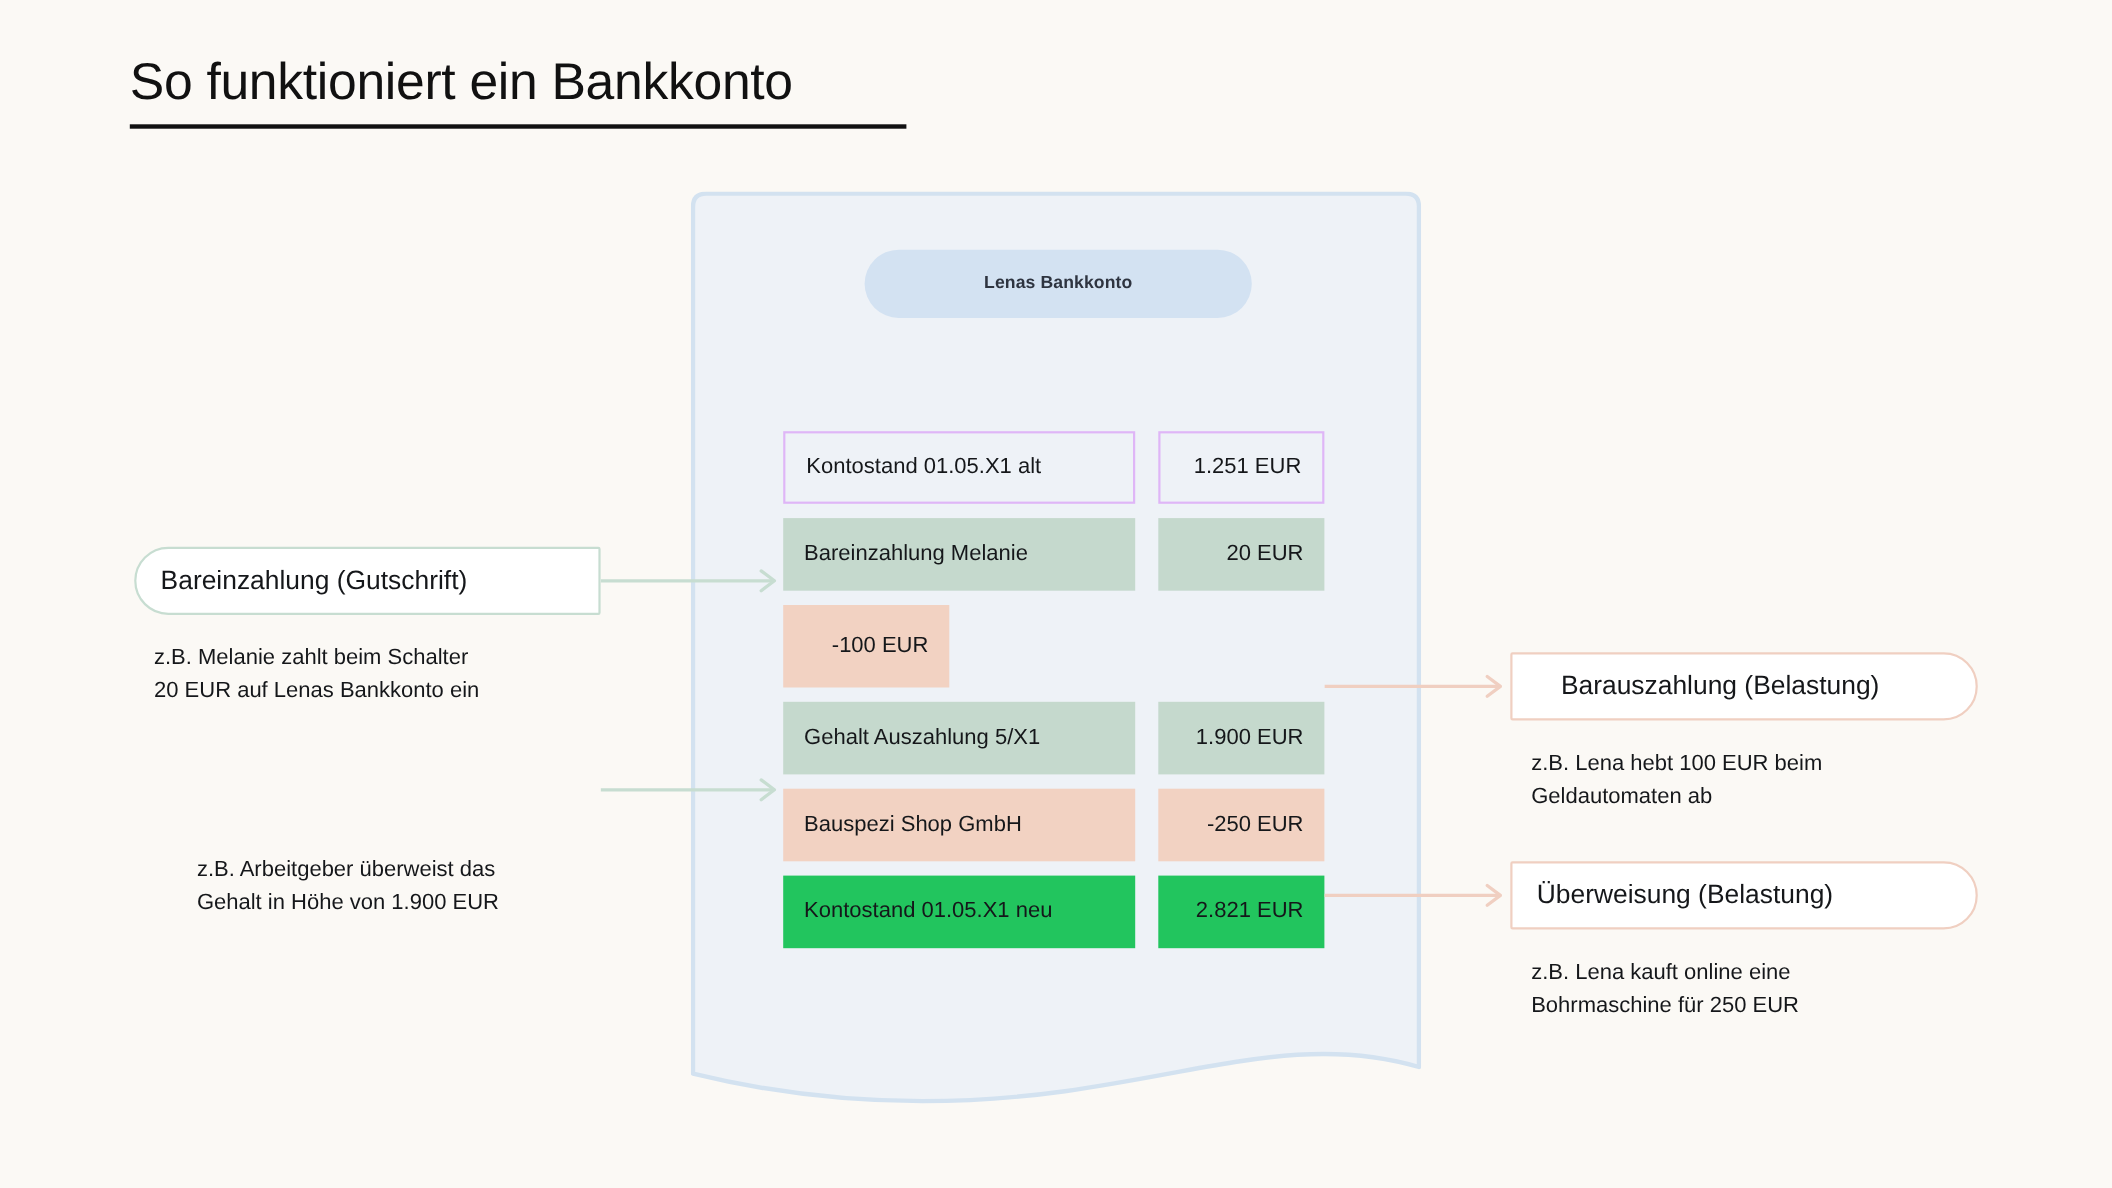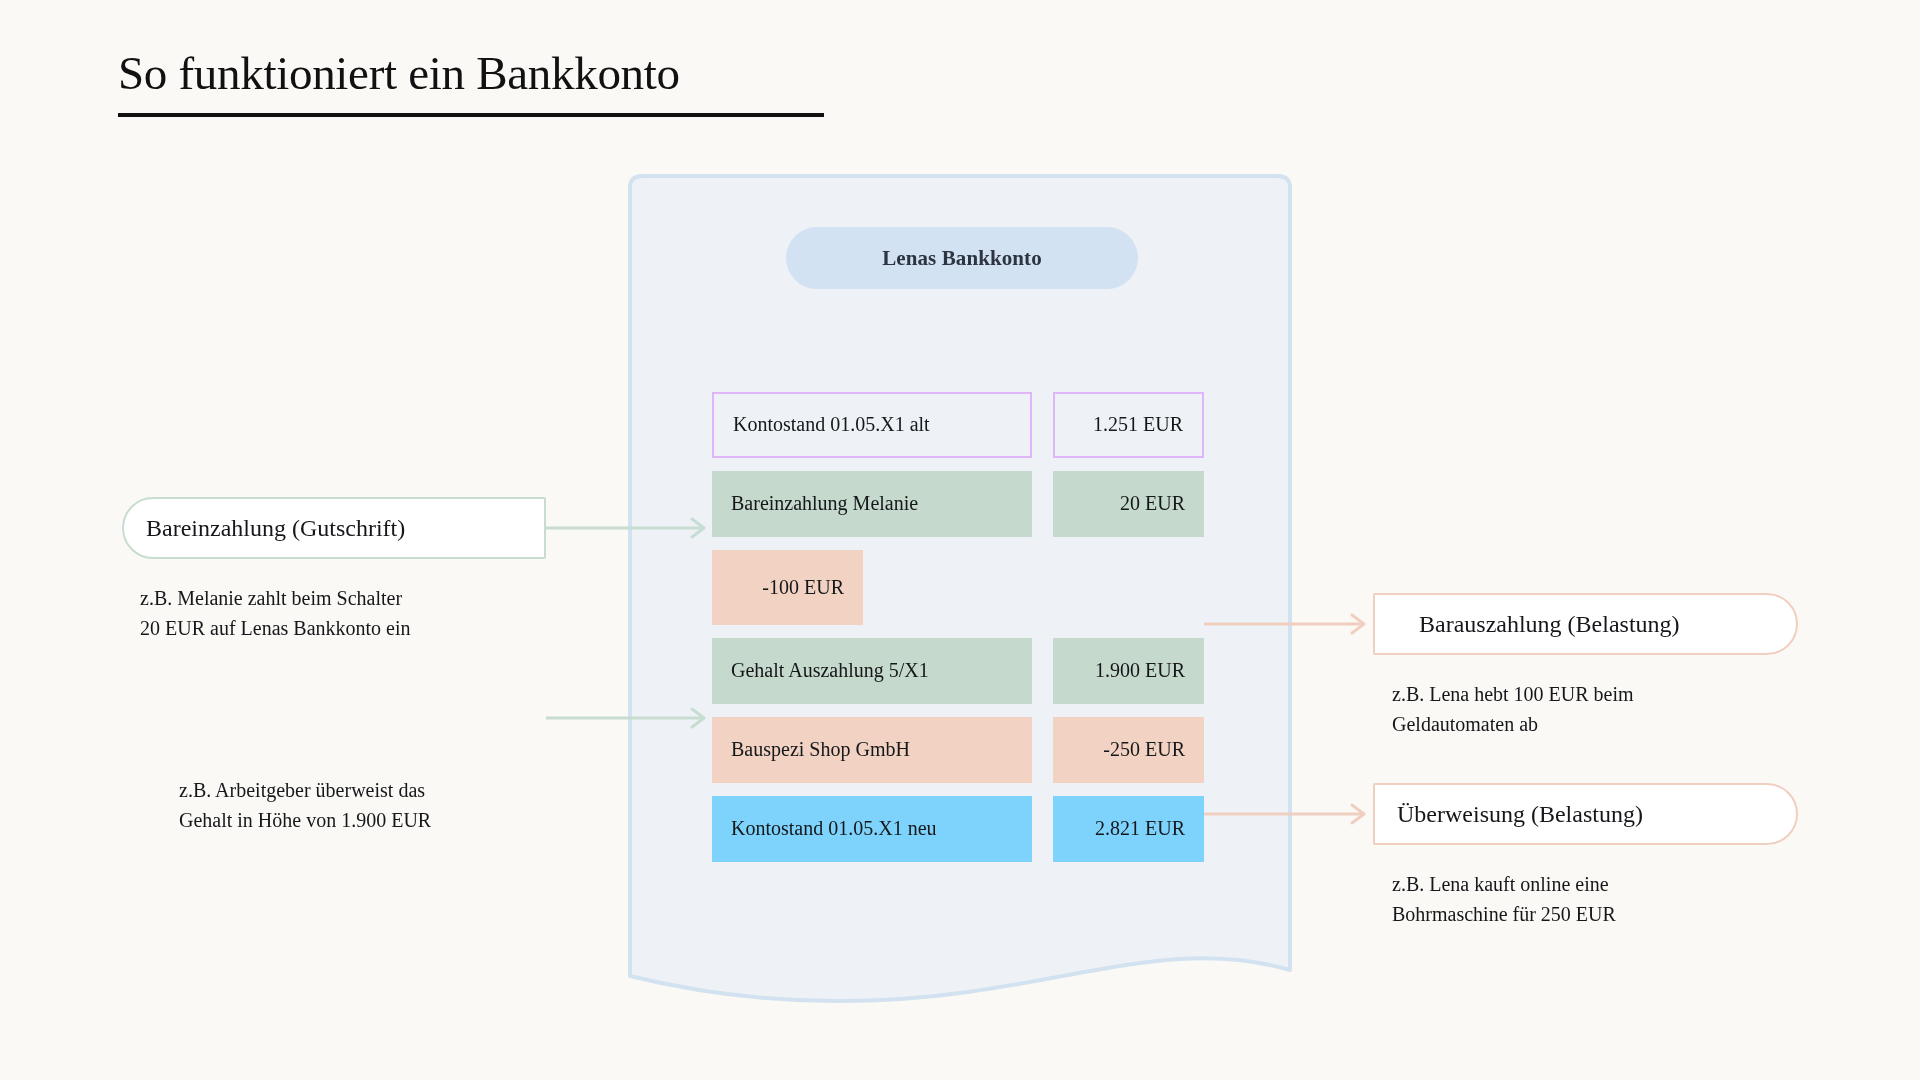--- a/index.html
+++ b/index.html
@@ -10,21 +10,20 @@
     background: #fbf9f5;
     font-family: "Liberation Sans", sans-serif;
     overflow: hidden;
   }
 
   #stage {
     position: relative;
     width: 1920px;
     height: 1080px;
     background: #fbf9f5;
-    font-family: Liberation Serif, serif;
   }
 
   
   #page-title {
     position: absolute;
     left: 118px;
     top: 46px;
     font-size: 47px;
     font-weight: 400;
     color: #111111;
@@ -60,21 +59,21 @@
     position: absolute;
     left: 786px;
     top: 227px;
     width: 352px;
     height: 62px;
     background: #d3e2f2;
     border-radius: 31px;
     display: flex;
     align-items: center;
     justify-content: center;
-    font-size: 21px;
+    font-size: 16px;
     font-weight: 700;
     color: #2e3440;
     letter-spacing: 0.1px;
   }
 
   
   #ledger {
     position: absolute;
     left: 712px;
     top: 392px;
@@ -113,21 +112,21 @@
   .v-outline .cell-label,
   .v-outline .cell-amount {
     background: transparent;
     border: 2px solid #dfb6f7;
   }
   .v-green .cell-label,
   .v-green .cell-amount { background: #c5d9cd; }
   .v-pink .cell-label,
   .v-pink .cell-amount { background: #f2d2c2; }
   .v-purple .cell-label,
-  .v-purple .cell-amount { background: #7dd3fc; }
+  .v-purple .cell-amount { background: #22c55e; }
 
   
   .callout {
     position: absolute;
     background: #ffffff;
     display: flex;
     align-items: center;
     font-size: 24px;
     color: #15171a;
     padding: 0 22px;

